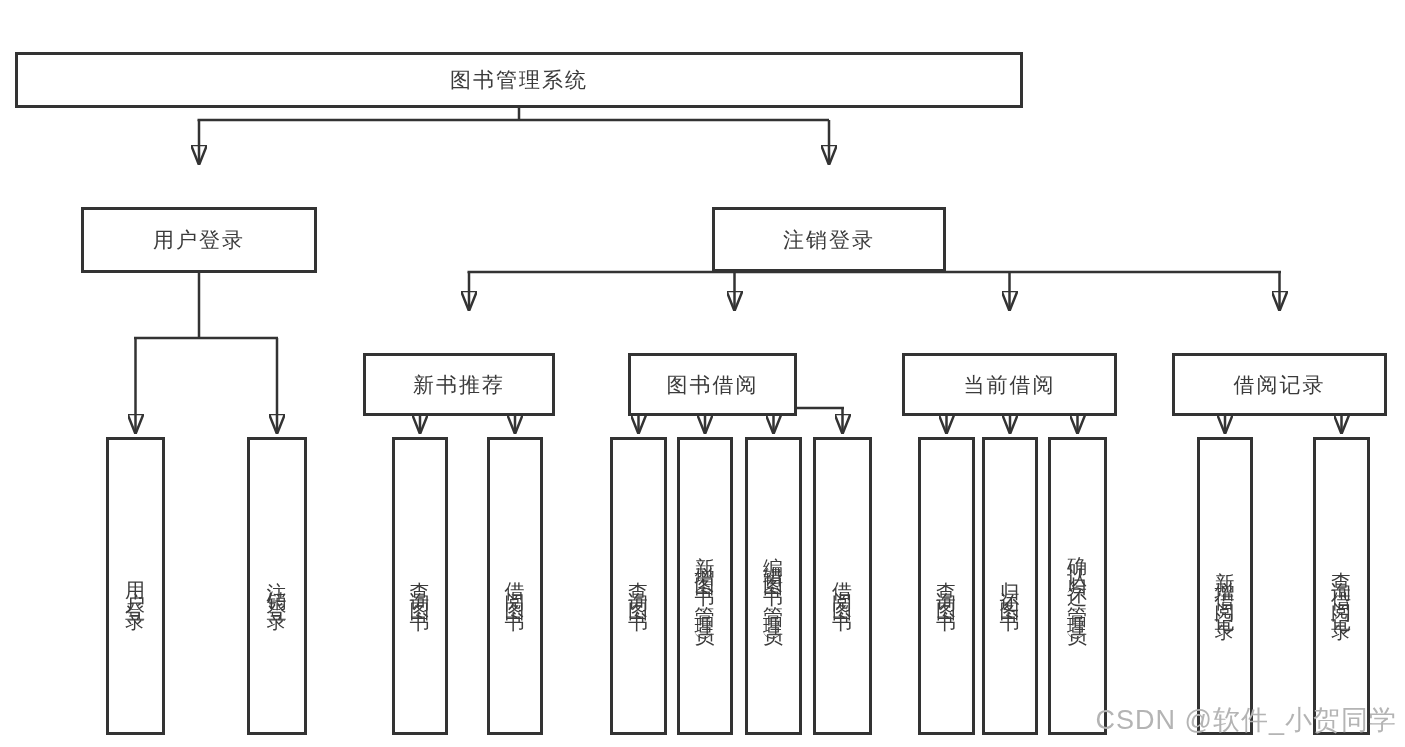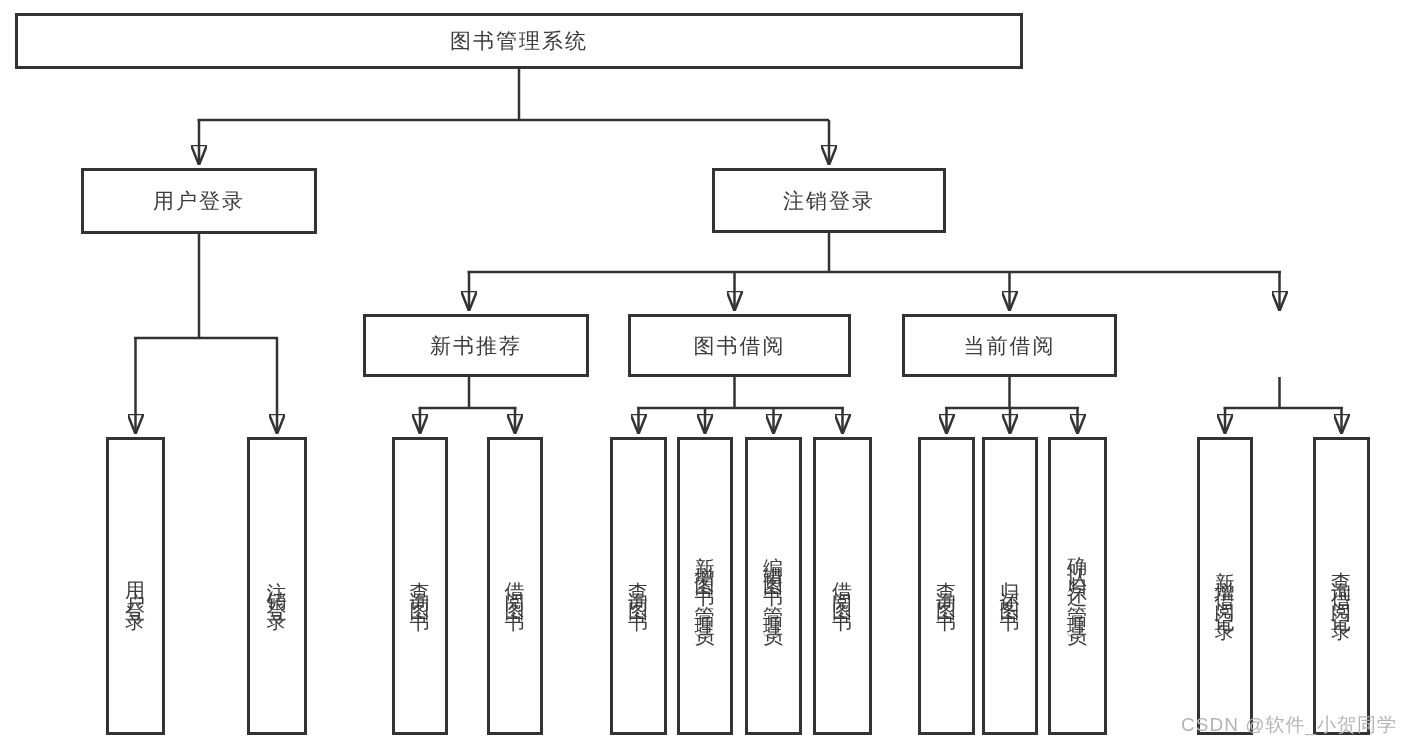--- a/index.html
+++ b/index.html
@@ -27,20 +27,21 @@
     box-sizing: border-box;
     border: 3px solid #333333;
     background: #ffffff;
     display: flex;
     align-items: center;
     justify-content: center;
     color: #3b3b3b;
     font-size: 21px;
     letter-spacing: 2px;
     white-space: nowrap;
+    margin-top: 39px;
   }
   .vbox {
     position: absolute;
     box-sizing: border-box;
     border: 3px solid #333333;
     background: #ffffff;
     display: flex;
     align-items: center;
     justify-content: center;
     color: #3b3b3b;
@@ -51,21 +52,21 @@
     text-orientation: mixed;
     letter-spacing: 10px;
     line-height: 1;
     max-height: 286px;
   }
   .watermark {
     position: absolute;
     right: 8px;
     bottom: 9px;
     color: #b4b4b4;
-    font-size: 19px;
+    font-size: 27px;
     letter-spacing: 1px;
     white-space: nowrap;
   }
 </style>
 </head>
 <body>
 
 <div class="stage">
 
   <svg class="connectors" width="1405" height="747" viewBox="0 0 1405 747" xmlns="http://www.w3.org/2000/svg">
@@ -120,28 +121,31 @@
     <span>图书管理系统</span>
   </div>
 
   <div class="box" style="left:81px; top:168px; width:236px; height:66px;">
     <span>用户登录</span>
   </div>
   <div class="box" style="left:712px; top:168px; width:234px; height:65px;">
     <span>注销登录</span>
   </div>
 
-  <div class="box" style="left:363px; top:314px; width:226px; height:63px;">
+  <div class="box" style="left:363px; top:314px; width:192px; height:63px;">
     <span>新书推荐</span>
   </div>
-  <div class="box" style="left:628px; top:314px; width:223px; height:63px;">
+  <div class="box" style="left:628px; top:314px; width:169px; height:63px;">
     <span>图书借阅</span>
   </div>
   <div class="box" style="left:902px; top:314px; width:215px; height:63px;text-align:right;">
     <span>当前借阅</span>
+  </div>
+  <div class="box" style="left:1172px; top:314px; width:215px; height:63px;">
+    <span>借阅记录</span>
   </div>
 
   <div class="vbox" style="left:106px; top:437px; width:59px; height:298px;">
     <span class="vlabel">用户登录</span>
   </div>
   <div class="vbox" style="left:247px; top:437px; width:60px; height:298px;">
     <span class="vlabel">注销登录</span>
   </div>
 
   <div class="vbox" style="left:392px; top:437px; width:56px; height:298px;">

